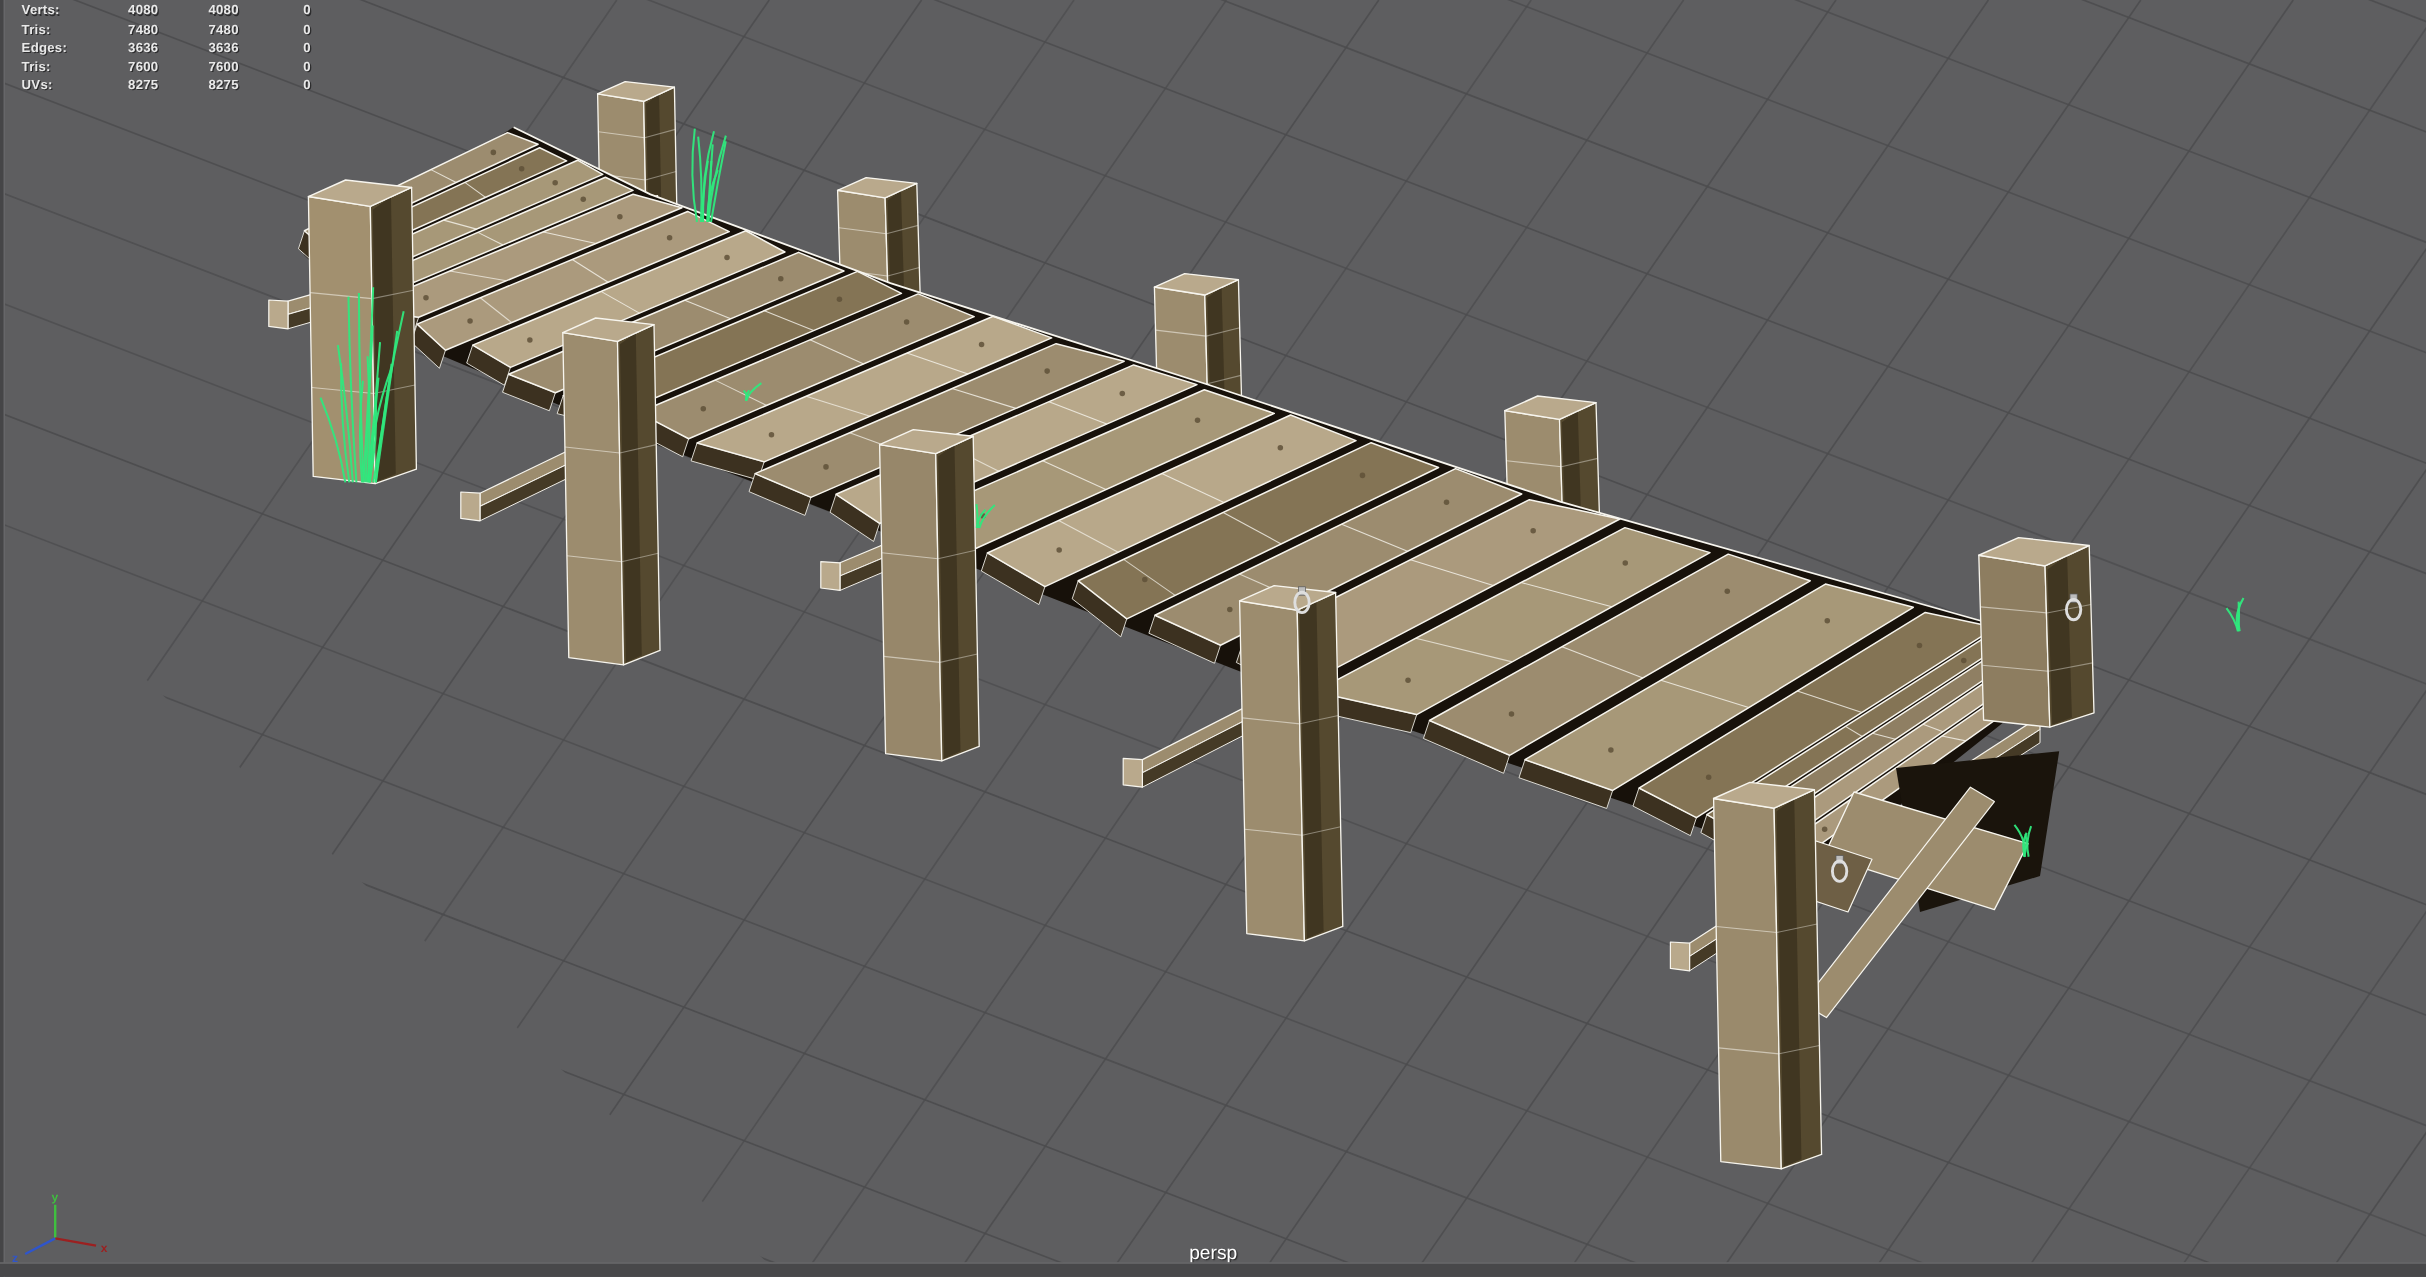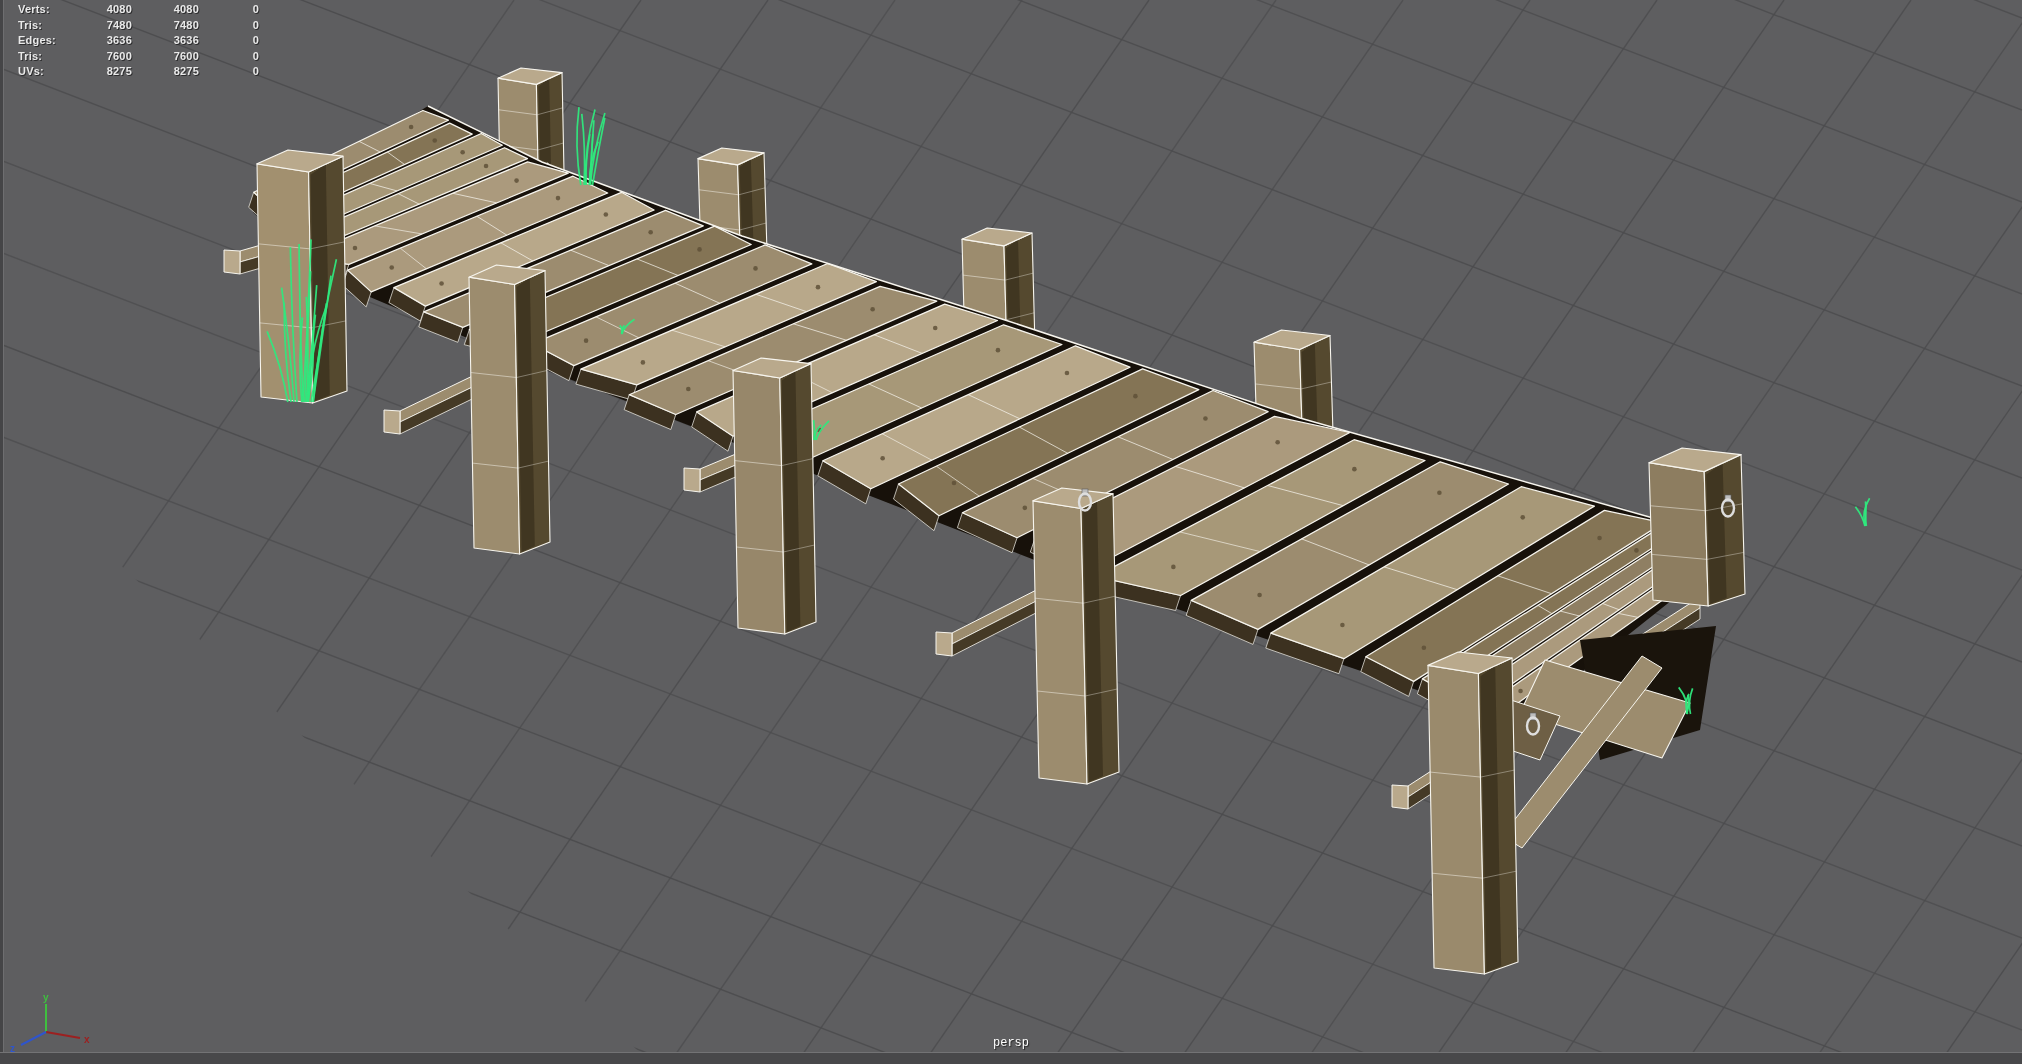--- a/index.html
+++ b/index.html
@@ -13,21 +13,21 @@
               background:var(--bottom-bar,#48484a);border-top:1px solid #737375;}
   .hud{position:absolute;left:0;top:2px;color:var(--hud-text,#e8e8e8);
        font-size:11px;font-weight:bold;letter-spacing:.2px;
        text-shadow:1px 1px 0 rgba(35,35,37,.85);}
   .hud-row{display:flex;height:15.5px;line-height:15.5px;}
   .hud-label{width:70px;padding-left:18px;text-align:left;}
   .hud-c1{width:44px;text-align:right;}
   .hud-c2{width:67px;text-align:right;}
   .hud-c3{width:60px;text-align:right;}
   .camera-label{position:absolute;left:0;right:0;top:1036px;text-align:center;
-    color:#ffffff;font-family:Liberation Mono, monospace;font-size:12px;
+    color:#ffffff;font-family:Liberation Sans, sans-serif;font-size:16px;
     text-shadow:1px 1px 1px rgba(30,30,30,.9);}
   .gizmo{position:absolute;left:0;top:990px;width:120px;height:66px;}
   .gizmo text{font-family:"Liberation Sans",sans-serif;font-size:10px;font-weight:bold;}
 </style>
 </head>
 <body>
 
 <div class="stage">
 
   <svg id="scene-svg" viewBox="0 0 2022 1064" xmlns="http://www.w3.org/2000/svg">

